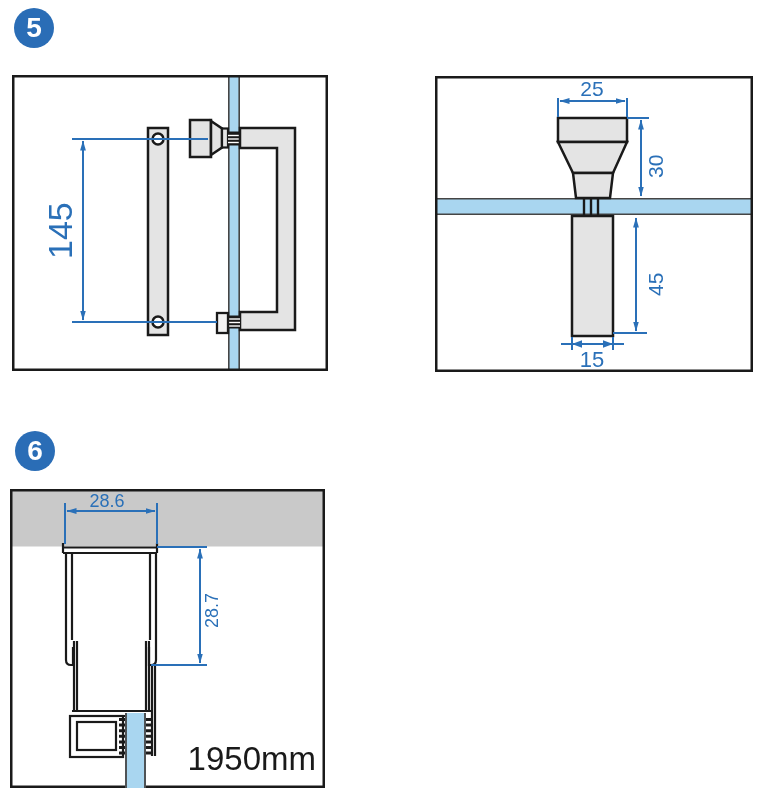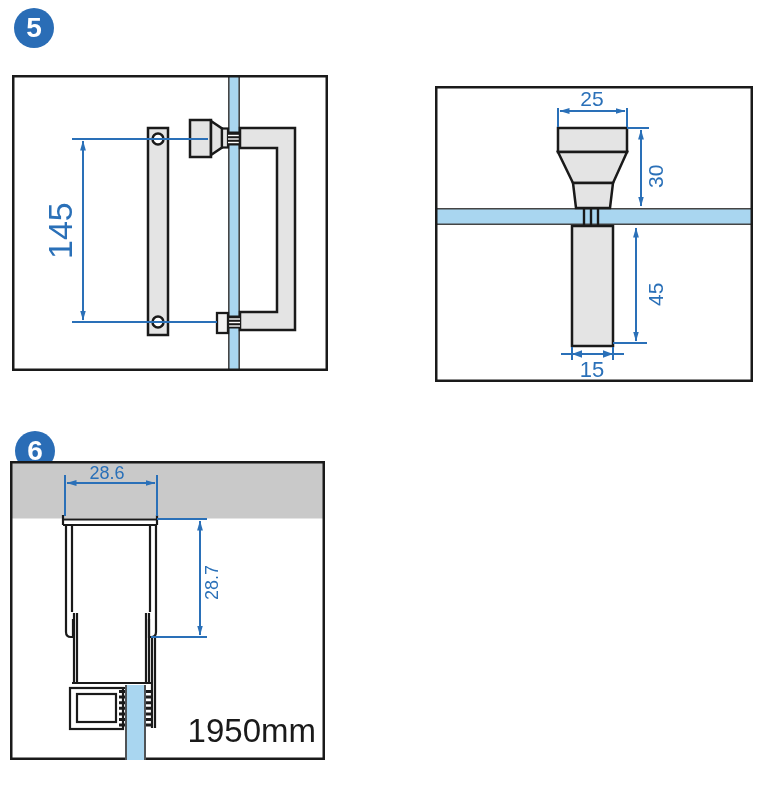--- a/index.html
+++ b/index.html
@@ -67,21 +67,21 @@
         <line x1="60" y1="64" x2="196" y2="64"></line>
         <line x1="60" y1="247" x2="205" y2="247"></line>
         <line x1="71" y1="66" x2="71" y2="245" marker-start="url(#arrP1)" marker-end="url(#arrP1)"></line>
       </g>
       <text class="dimtext" font-size="34" transform="translate(60,184) rotate(-90)">145</text>
 
       <rect x="1.25" y="1.25" width="313.5" height="293.5" fill="none" stroke="#1a1a1a" stroke-width="2.5"></rect>
     </svg>
   </div>
 
-  <div class="panel" style="left:435px;top:76px;width:318px;height:340px;margin-top:10px;">
+  <div class="panel" style="left:435px;top:76px;width:318px;height:340px;">
     <svg width="318" height="296" viewBox="0 0 318 296">
       <defs>
         <marker id="arrP2" markerWidth="11" markerHeight="8" refX="9.5" refY="3.5" orient="auto-start-reverse" markerUnits="userSpaceOnUse">
           <path d="M0,0.6 L10,3.5 L0,6.4 Z" fill="#2a70b8"></path>
         </marker>
       </defs>
 
       <g>
         <rect x="0" y="122" width="318" height="17" fill="#a9d6f0"></rect>
         <line x1="0" y1="122.8" x2="318" y2="122.8" stroke="#454545" stroke-width="1.6"></line>
@@ -131,21 +131,21 @@
       <text class="dimtext" font-size="22" text-anchor="middle" x="157" y="291">15</text>
 
       <rect x="1.25" y="1.25" width="315.5" height="293.5" fill="none" stroke="#1a1a1a" stroke-width="2.5"></rect>
     </svg>
   </div>
 
   <div class="badge" style="left:15px;top:431px;background:#2a6db6;">
     <span>6</span>
   </div>
 
-  <div class="panel" style="left:10px;top:461px;width:315px;height:226px;">
+  <div class="panel" style="left:10px;top:489px;width:315px;height:226px;">
     <svg width="315" height="299" viewBox="0 0 315 299">
       <defs>
         <marker id="arrP3" markerWidth="11" markerHeight="8" refX="9.5" refY="3.5" orient="auto-start-reverse" markerUnits="userSpaceOnUse">
           <path d="M0,0.6 L10,3.5 L0,6.4 Z" fill="#2a70b8"></path>
         </marker>
       </defs>
 
       <rect x="1.5" y="1.5" width="312" height="56" fill="#c9c9c9"></rect>
 
       <g stroke="#1a1a1a" stroke-width="2.2" fill="none">

